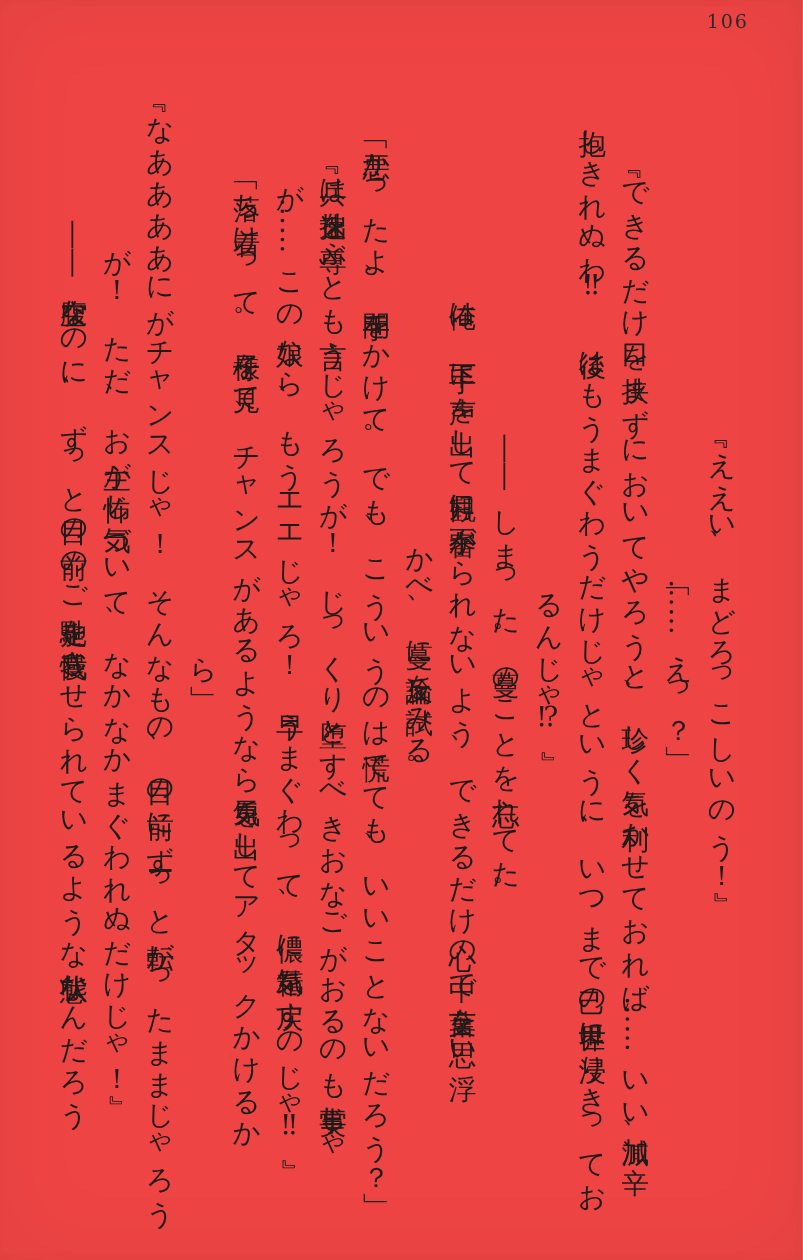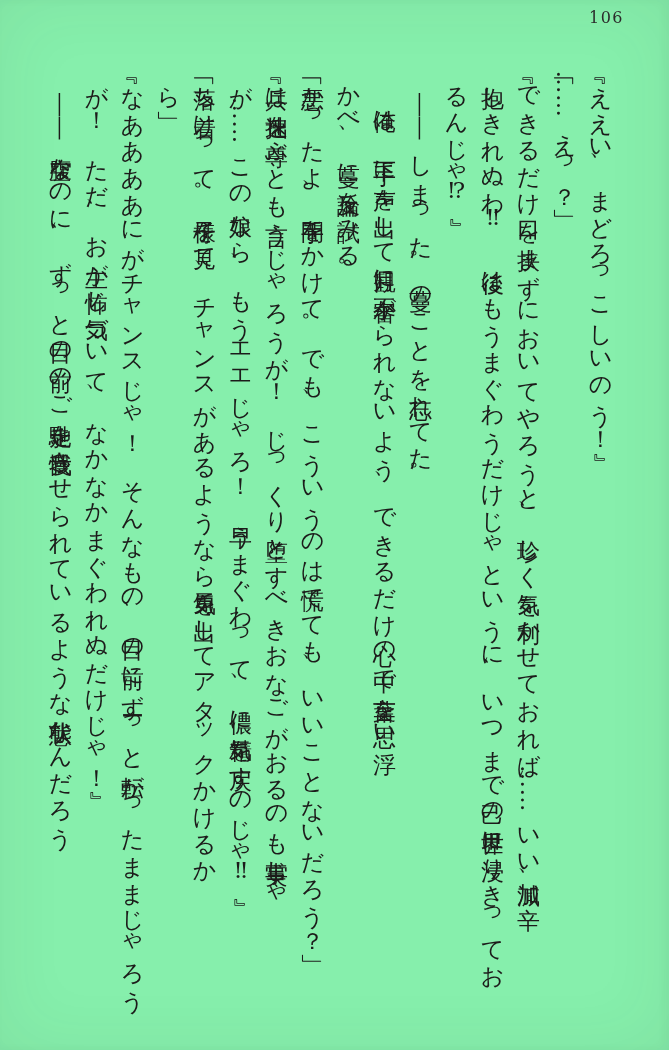--- a/index.html
+++ b/index.html
@@ -10,22 +10,23 @@
     width: 669px;
     height: 1050px;
     position: relative;
     overflow: hidden;
     background: #f6f5f2;
     font-family: "DejaVu Serif", "Liberation Serif", serif;
   }
   .page {
     position: absolute;
     inset: 0;
-    background: #86efac;
+    background: #ef4444;
     box-shadow: inset 0 0 70px rgba(60,55,45,0.07), inset -4px 0 10px rgba(60,55,45,0.04);
+    text-align: center;
   }
   .page-number {
     position: absolute;
     top: 8px;
     left: 589px;
     font-size: 16px;
     letter-spacing: 1.5px;
     color: #2b2b2b;
   }
   .text-body {

